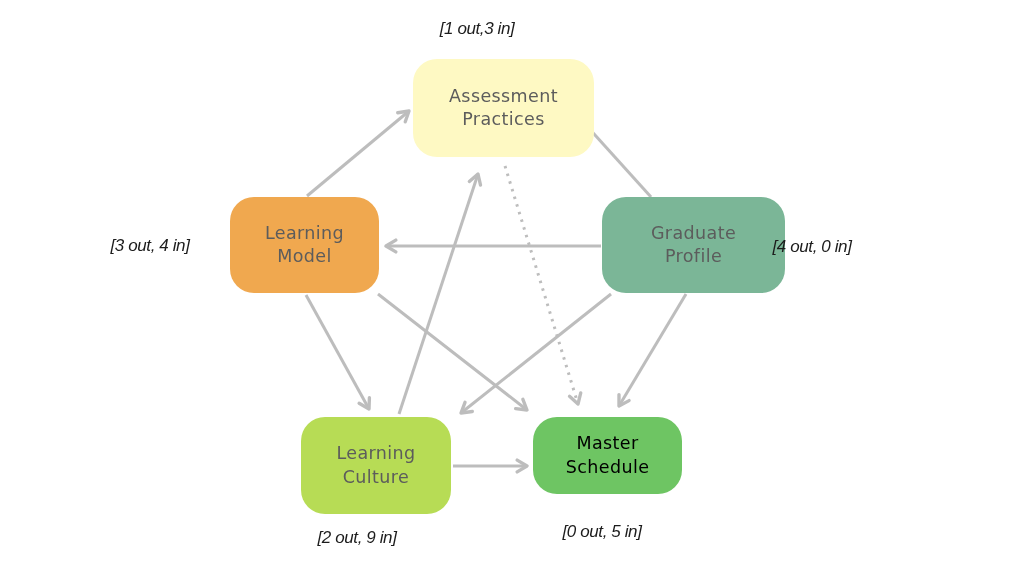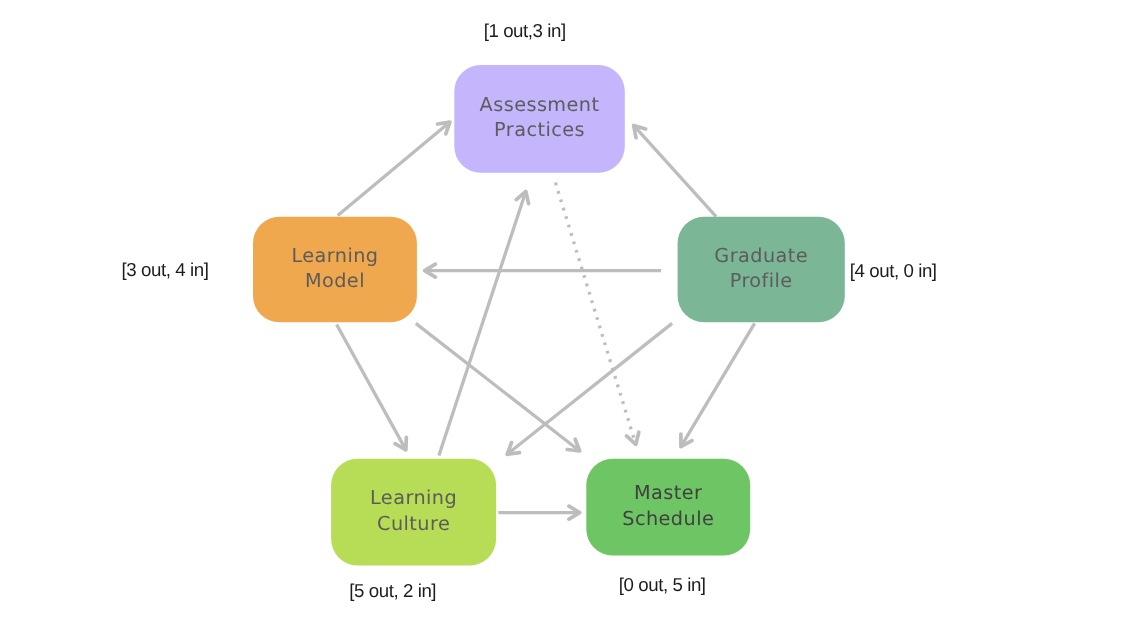--- a/index.html
+++ b/index.html
@@ -47,20 +47,21 @@
     font-family: "DejaVu Sans", sans-serif;
   }
   .degree {
     position: absolute;
     transform: translate(-50%, -50%);
     white-space: nowrap;
     font-family: "Liberation Sans", sans-serif;
     font-size: 17px;
     letter-spacing: -0.4px;
     color: var(--degree-color, #1c1c1c);
+    font-style: italic;
   }
 </style>
 </head>
 <body>
 
 <div id="stage" style="--bg: #ffffff; --arrow: #bdbdbd; --degree-color: #1c1c1c;">
 
   <svg id="edge-layer" viewBox="0 0 1024 576" xmlns="http://www.w3.org/2000/svg">
     <defs>
       <marker id="arrowhead" viewBox="0 0 12 12" refX="9.5" refY="6" markerWidth="5.6" markerHeight="5.6" orient="auto">
@@ -72,48 +73,48 @@
       <line x1="399" y1="414" x2="478" y2="174" class="edge solid" marker-end="url(#arrowhead)"></line>
       <line x1="601" y1="246" x2="386" y2="246" class="edge solid" marker-end="url(#arrowhead)"></line>
       <line x1="306" y1="295" x2="369" y2="409" class="edge solid" marker-end="url(#arrowhead)"></line>
       <line x1="378" y1="294" x2="527" y2="410" class="edge solid" marker-end="url(#arrowhead)"></line>
       <line x1="611" y1="294" x2="461" y2="413" class="edge solid" marker-end="url(#arrowhead)"></line>
       <line x1="686" y1="294" x2="619" y2="406" class="edge solid" marker-end="url(#arrowhead)"></line>
       <line x1="453" y1="466" x2="527" y2="466" class="edge solid" marker-end="url(#arrowhead)"></line>
       <line x1="505" y1="166" x2="578" y2="404" class="edge dotted" marker-end="url(#arrowhead)"></line>
     </svg>
 
-  <div class="node" style="left: 413px; top: 59px; width: 155px; height: 98px; background: #c4b5fd; color: rgb(92, 92, 92);">
+  <div class="node" style="left: 413px; top: 59px; width: 181px; height: 98px; background: #fef9c3; color: rgb(92, 92, 92);">
     <span class="node-label">Assessment
 Practices</span>
   </div>
 
   <div class="node" style="left: 230px; top: 197px; width: 149px; height: 96px; background: rgb(240, 168, 79); color: rgb(92, 92, 92);">
     <span class="node-label">Learning
 Model</span>
   </div>
 
-  <div class="node" style="left: 616px; top: 197px; width: 152px; height: 96px; background: rgb(123, 182, 151); color: rgb(92, 92, 92);">
+  <div class="node" style="left: 602px; top: 197px; width: 183px; height: 96px; background: rgb(123, 182, 151); color: rgb(92, 92, 92);">
     <span class="node-label">Graduate
 Profile</span>
   </div>
 
   <div class="node" style="left: 301px; top: 417px; width: 150px; height: 97px; background: rgb(183, 220, 85); color: rgb(92, 92, 92);">
     <span class="node-label">Learning
 Culture</span>
   </div>
 
-  <div class="node" style="left: 533px; top: 417px; width: 149px; height: 88px; background: rgb(110, 197, 99); color: #404040;">
+  <div class="node" style="left: 533px; top: 417px; width: 149px; height: 77px; background: rgb(110, 197, 99); color: #000000;">
     <span class="node-label">Master
 Schedule</span>
   </div>
 
   <div class="degree" style="left: 477px; top: 29px;">[1 out,3 in]</div>
 
   <div class="degree" style="left: 150px; top: 246px;">[3 out, 4 in]</div>
 
   <div class="degree" style="left: 812px; top: 247px;">[4 out, 0 in]</div>
 
-  <div class="degree" style="left: 357px; top: 538px;">[5 out, 2 in]</div>
+  <div class="degree" style="left: 357px; top: 538px;">[2 out, 9 in]</div>
 
   <div class="degree" style="left: 602px; top: 532px;">[0 out, 5 in]</div>
 
 </div>
 
 </body></html>

